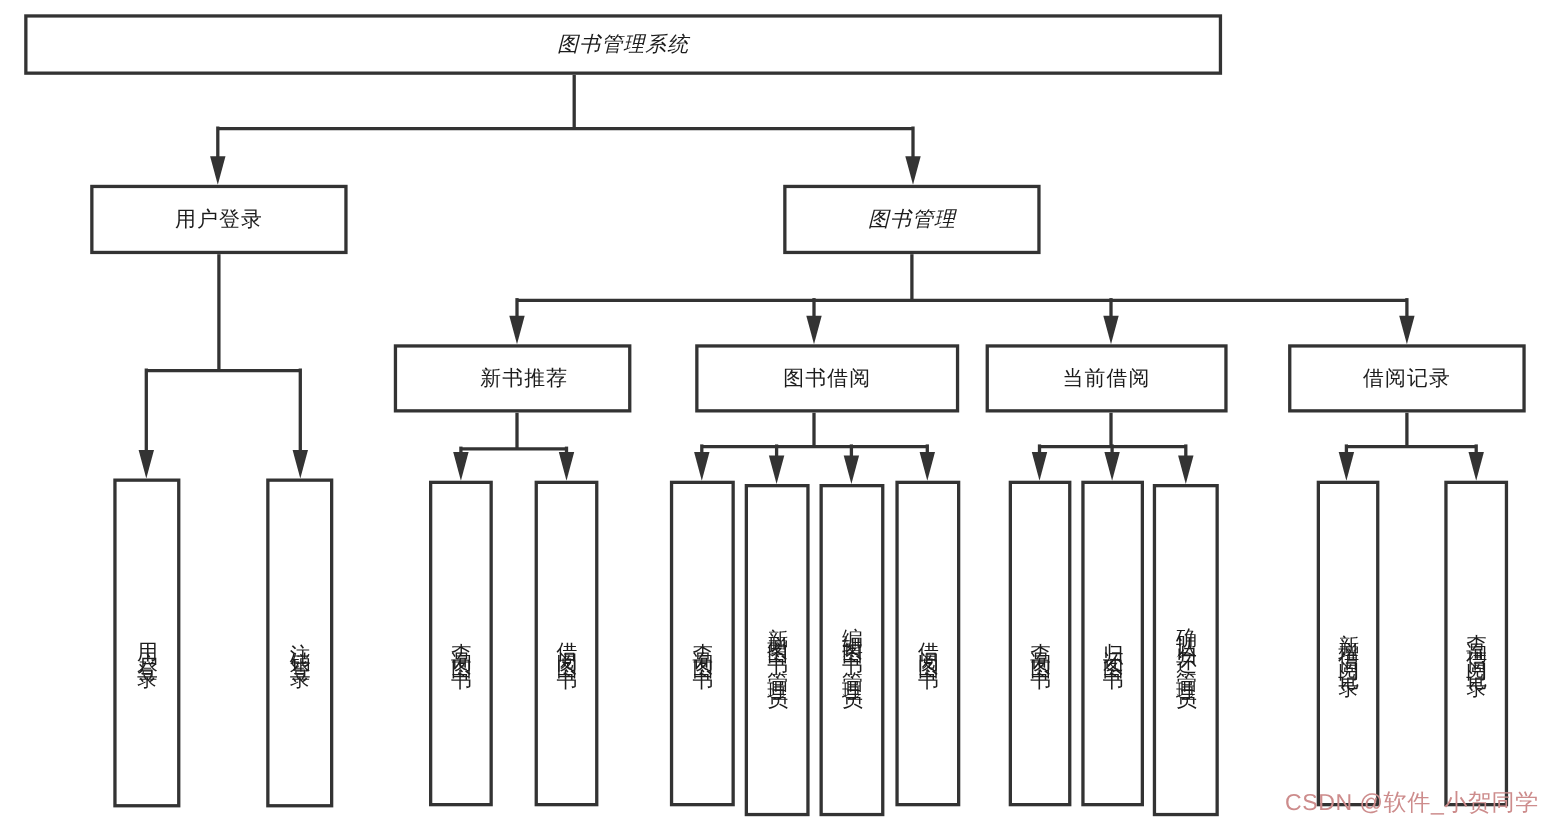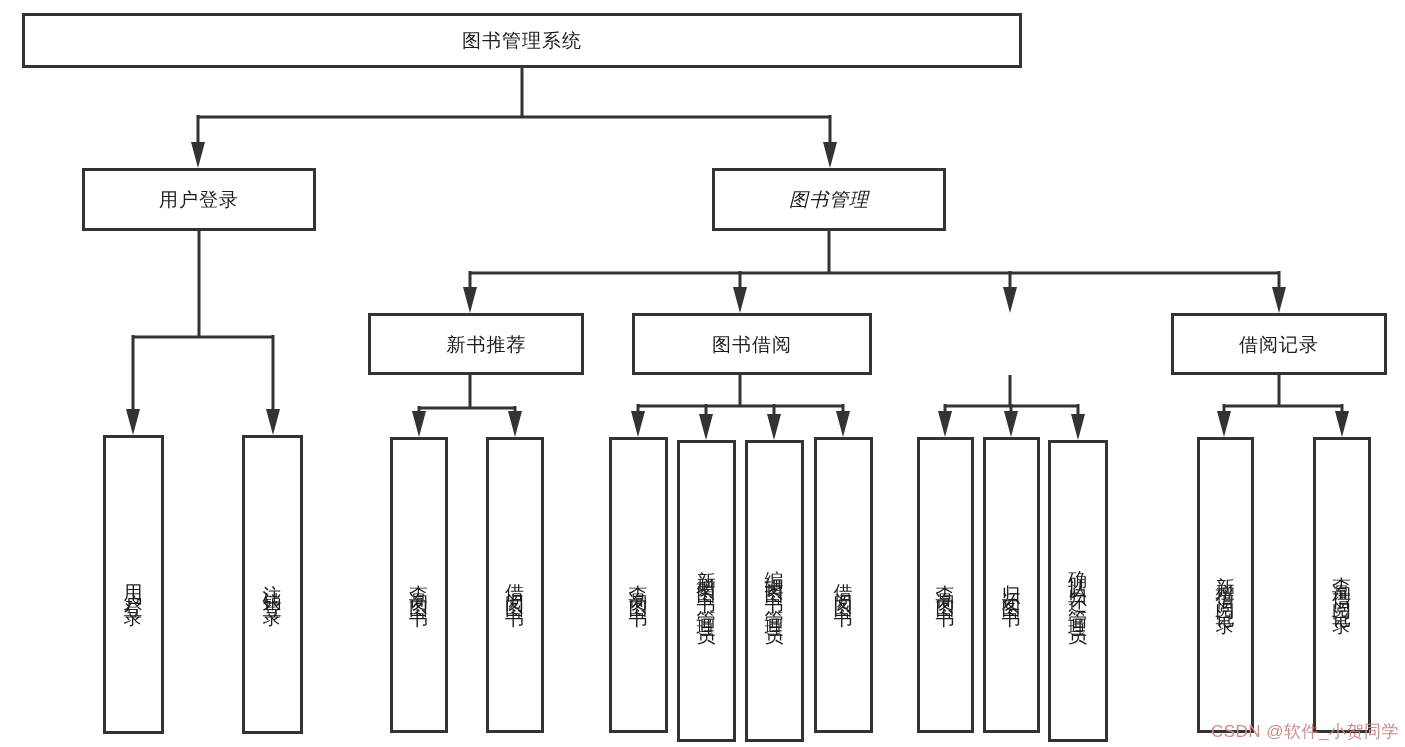--- a/index.html
+++ b/index.html
@@ -35,21 +35,21 @@
   .vbox{
     writing-mode:vertical-rl;
     text-orientation:mixed;
     letter-spacing:8px;
     white-space:normal;
   }
   .watermark{
     position:absolute;
     right:6px;bottom:4px;
     z-index:5;
-    font-size:17px;
+    font-size:21px;
     color:var(--watermark);
     letter-spacing:0.5px;
   }
 </style>
 </head>
 <body>
 
 <div class="stage">
 
   <svg class="connectors" width="1405" height="747" aria-hidden="true">
@@ -107,27 +107,28 @@
     <polygon points="1071,414 1085,414 1078,440"></polygon>
 
     <line x1="1279" y1="375" x2="1279" y2="406"></line>
     <line x1="1224" y1="406" x2="1342" y2="406"></line>
     <line x1="1224" y1="404" x2="1224" y2="420"></line>
     <line x1="1342" y1="404" x2="1342" y2="420"></line>
     <polygon points="1217,411 1231,411 1224,437"></polygon>
     <polygon points="1335,411 1349,411 1342,437"></polygon>
   </svg>
 
-  <div class="node hbox" style="left:22px;top:13px;width:1000px;height:55px;">图书管理系统</div>
+  <div class="node hbox" style="left:22px;top:13px;width:1089px;height:55px;font-style:italic;">图书管理系统</div>
 
   <div class="node hbox" style="left:82px;top:168px;width:234px;height:63px;">用户登录</div>
   <div class="node hbox" style="left:712px;top:168px;width:234px;height:63px;font-style:italic;">图书管理</div>
 
-  <div class="node hbox" style="left:368px;top:313px;width:216px;height:62px;padding-left:21px;">新书推荐</div>
+  <div class="node hbox" style="left:358px;top:313px;width:216px;height:62px;padding-left:21px;">新书推荐</div>
   <div class="node hbox" style="left:632px;top:313px;width:240px;height:62px;">图书借阅</div>
+  <div class="node hbox" style="left:896px;top:313px;width:220px;height:62px;">当前借阅</div>
   <div class="node hbox" style="left:1171px;top:313px;width:216px;height:62px;">借阅记录</div>
 
   <div class="node vbox" style="left:103px;top:435px;width:61px;height:299px;">用户登录</div>
   <div class="node vbox" style="left:242px;top:435px;width:61px;height:299px;">注销登录</div>
 
   <div class="node vbox" style="left:390px;top:437px;width:58px;height:296px;">查询图书</div>
   <div class="node vbox" style="left:486px;top:437px;width:58px;height:296px;">借阅图书</div>
 
   <div class="node vbox" style="left:609px;top:437px;width:59px;height:296px;">查询图书</div>
   <div class="node vbox" style="left:677px;top:440px;width:59px;height:302px;">新增图书（管理员）</div>

